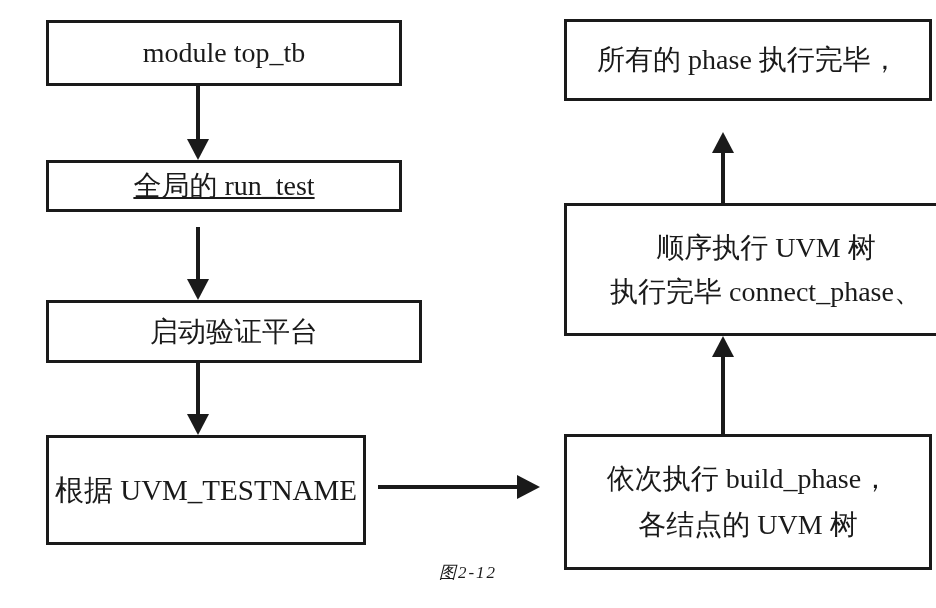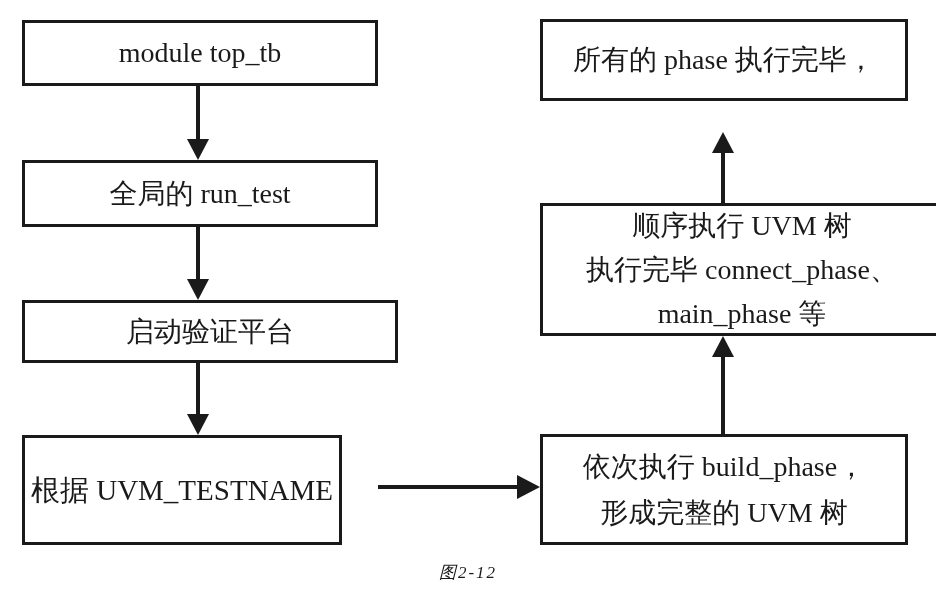--- a/index.html
+++ b/index.html
@@ -21,32 +21,33 @@
     box-sizing: border-box;
     border: 3px solid #1a1a1a;
     background: #ffffff;
     display: flex;
     flex-direction: column;
     justify-content: center;
     align-items: center;
     text-align: right;
     font-size: 28px;
     line-height: 44px;
+    margin-left: 24px;
   }
   .node .line {
     display: block;
     white-space: nowrap;
   }
   
   .box-top-tb        { left: 22px;  top: 20px;  width: 356px; height: 66px;  }
-  .box-run-test      { left: 22px;  top: 160px; width: 356px; height: 67px;  }
+  .box-run-test      { left: 22px;  top: 160px; width: 356px; height: 52px; text-decoration: underline;  }
   .box-start-platform{ left: 22px;  top: 300px; width: 376px; height: 63px;  }
   .box-create-test   { left: 22px;  top: 435px; width: 320px; height: 110px; font-size: 29px; line-height: 46px; }
   
-  .box-build-phase   { left: 540px; top: 434px; width: 368px; height: 111px; line-height: 46px; }
+  .box-build-phase   { left: 540px; top: 434px; width: 368px; height: 136px; line-height: 46px; }
   .box-connect-phase { left: 540px; top: 203px; width: 404px; height: 133px; }
   .box-phase-done    { left: 540px; top: 19px;  width: 368px; height: 82px; line-height: 46px; }
 
   
   .shaft-v {
     position: absolute;
     width: 4px;
     background: #1a1a1a;
   }
   .shaft-h {
@@ -106,27 +107,26 @@
   <div class="node box-start-platform">
     <span class="line">启动验证平台</span>
   </div>
 
   <div class="node box-create-test">
     <span class="line">根据 UVM_TESTNAME</span>
   </div>
 
   <div class="node box-build-phase">
     <span class="line">依次执行 build_phase，</span>
-    <span class="line">形成完整的 UVM 树</span>
+    <span class="line">各结点的 UVM 树</span>
   </div>
 
   <div class="node box-connect-phase">
     <span class="line">顺序执行 UVM 树</span>
     <span class="line">执行完毕 connect_phase、</span>
-    <span class="line">main_phase 等</span>
   </div>
 
   <div class="node box-phase-done">
     <span class="line">所有的 phase 执行完毕，</span>
   </div>
 
   <div>
     <div class="shaft-v" style="left:196px; top:86px; height:53px;"></div>
     <div class="head head-down" style="left:187px; top:139px;"></div>
   </div>

